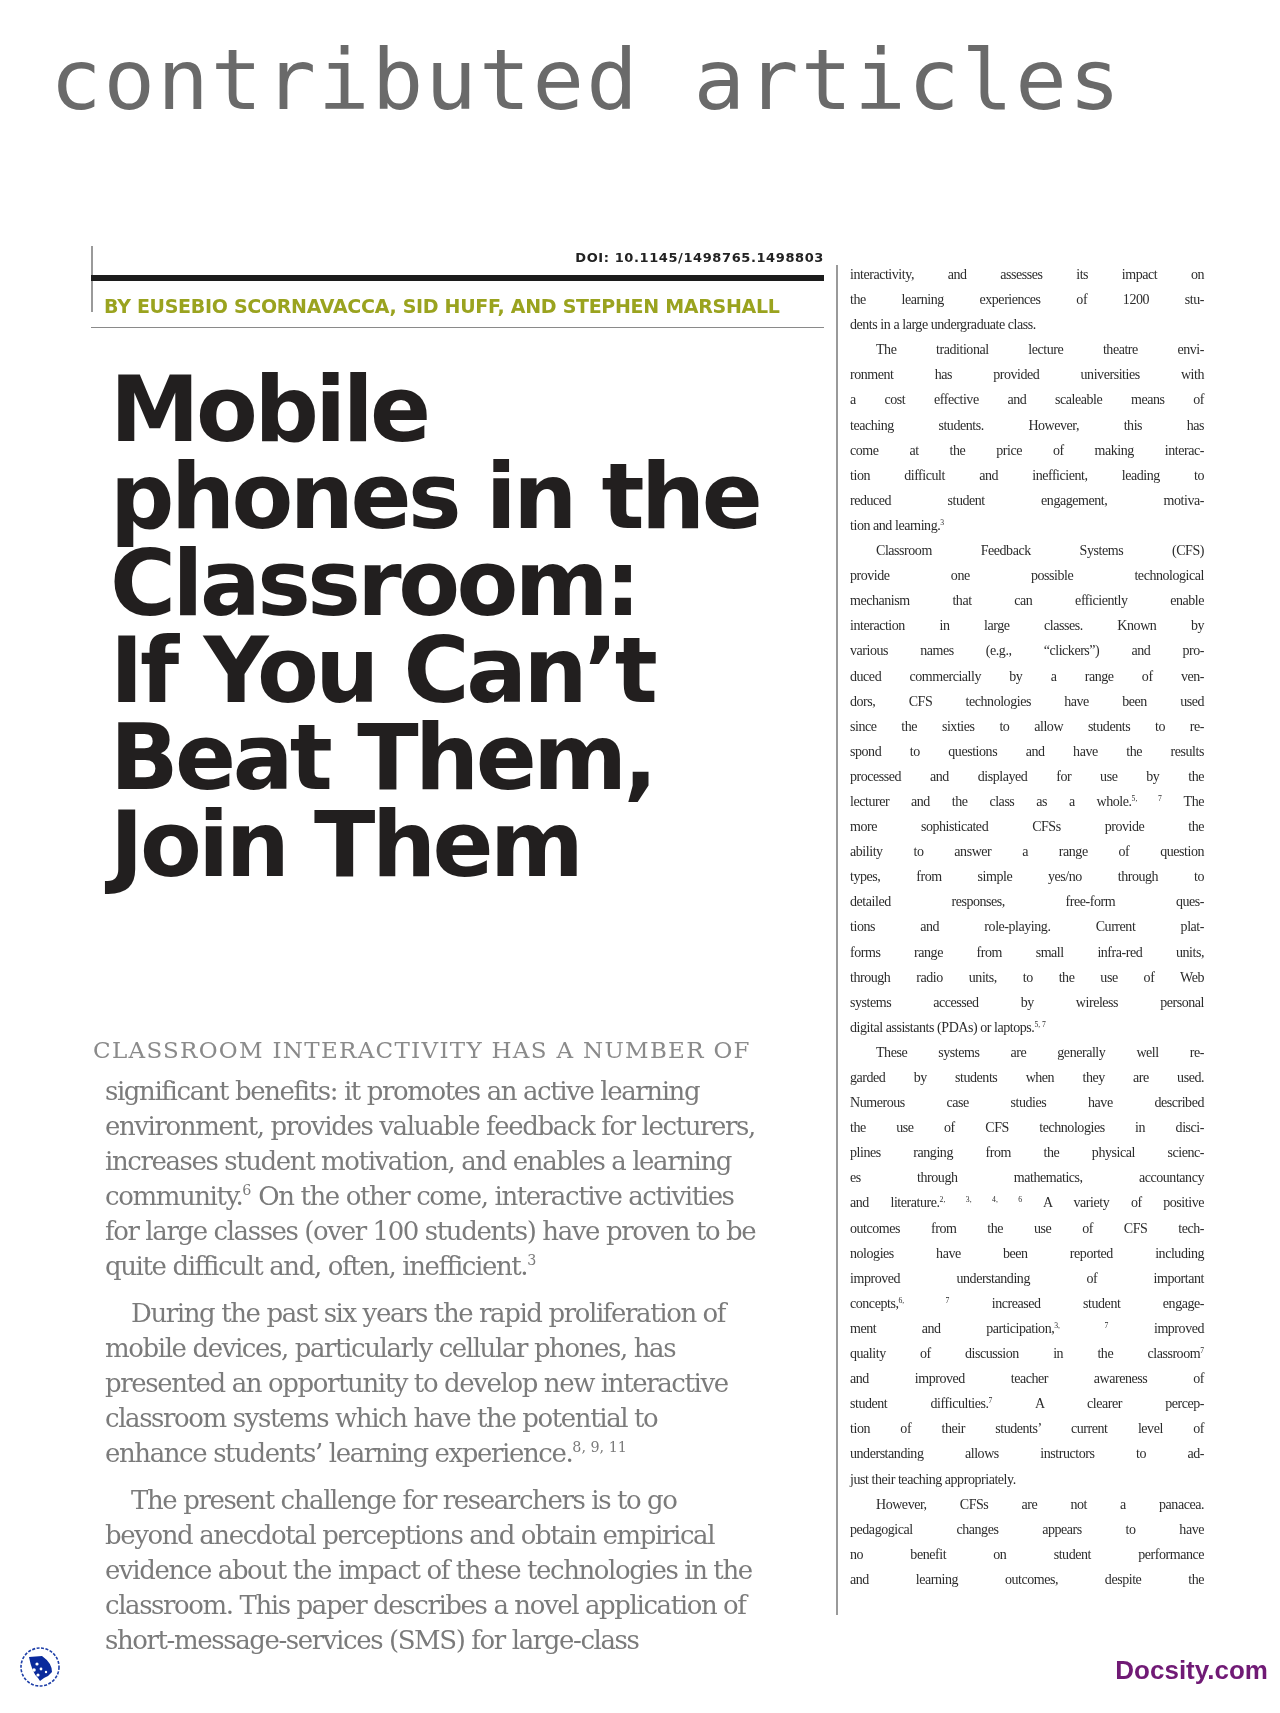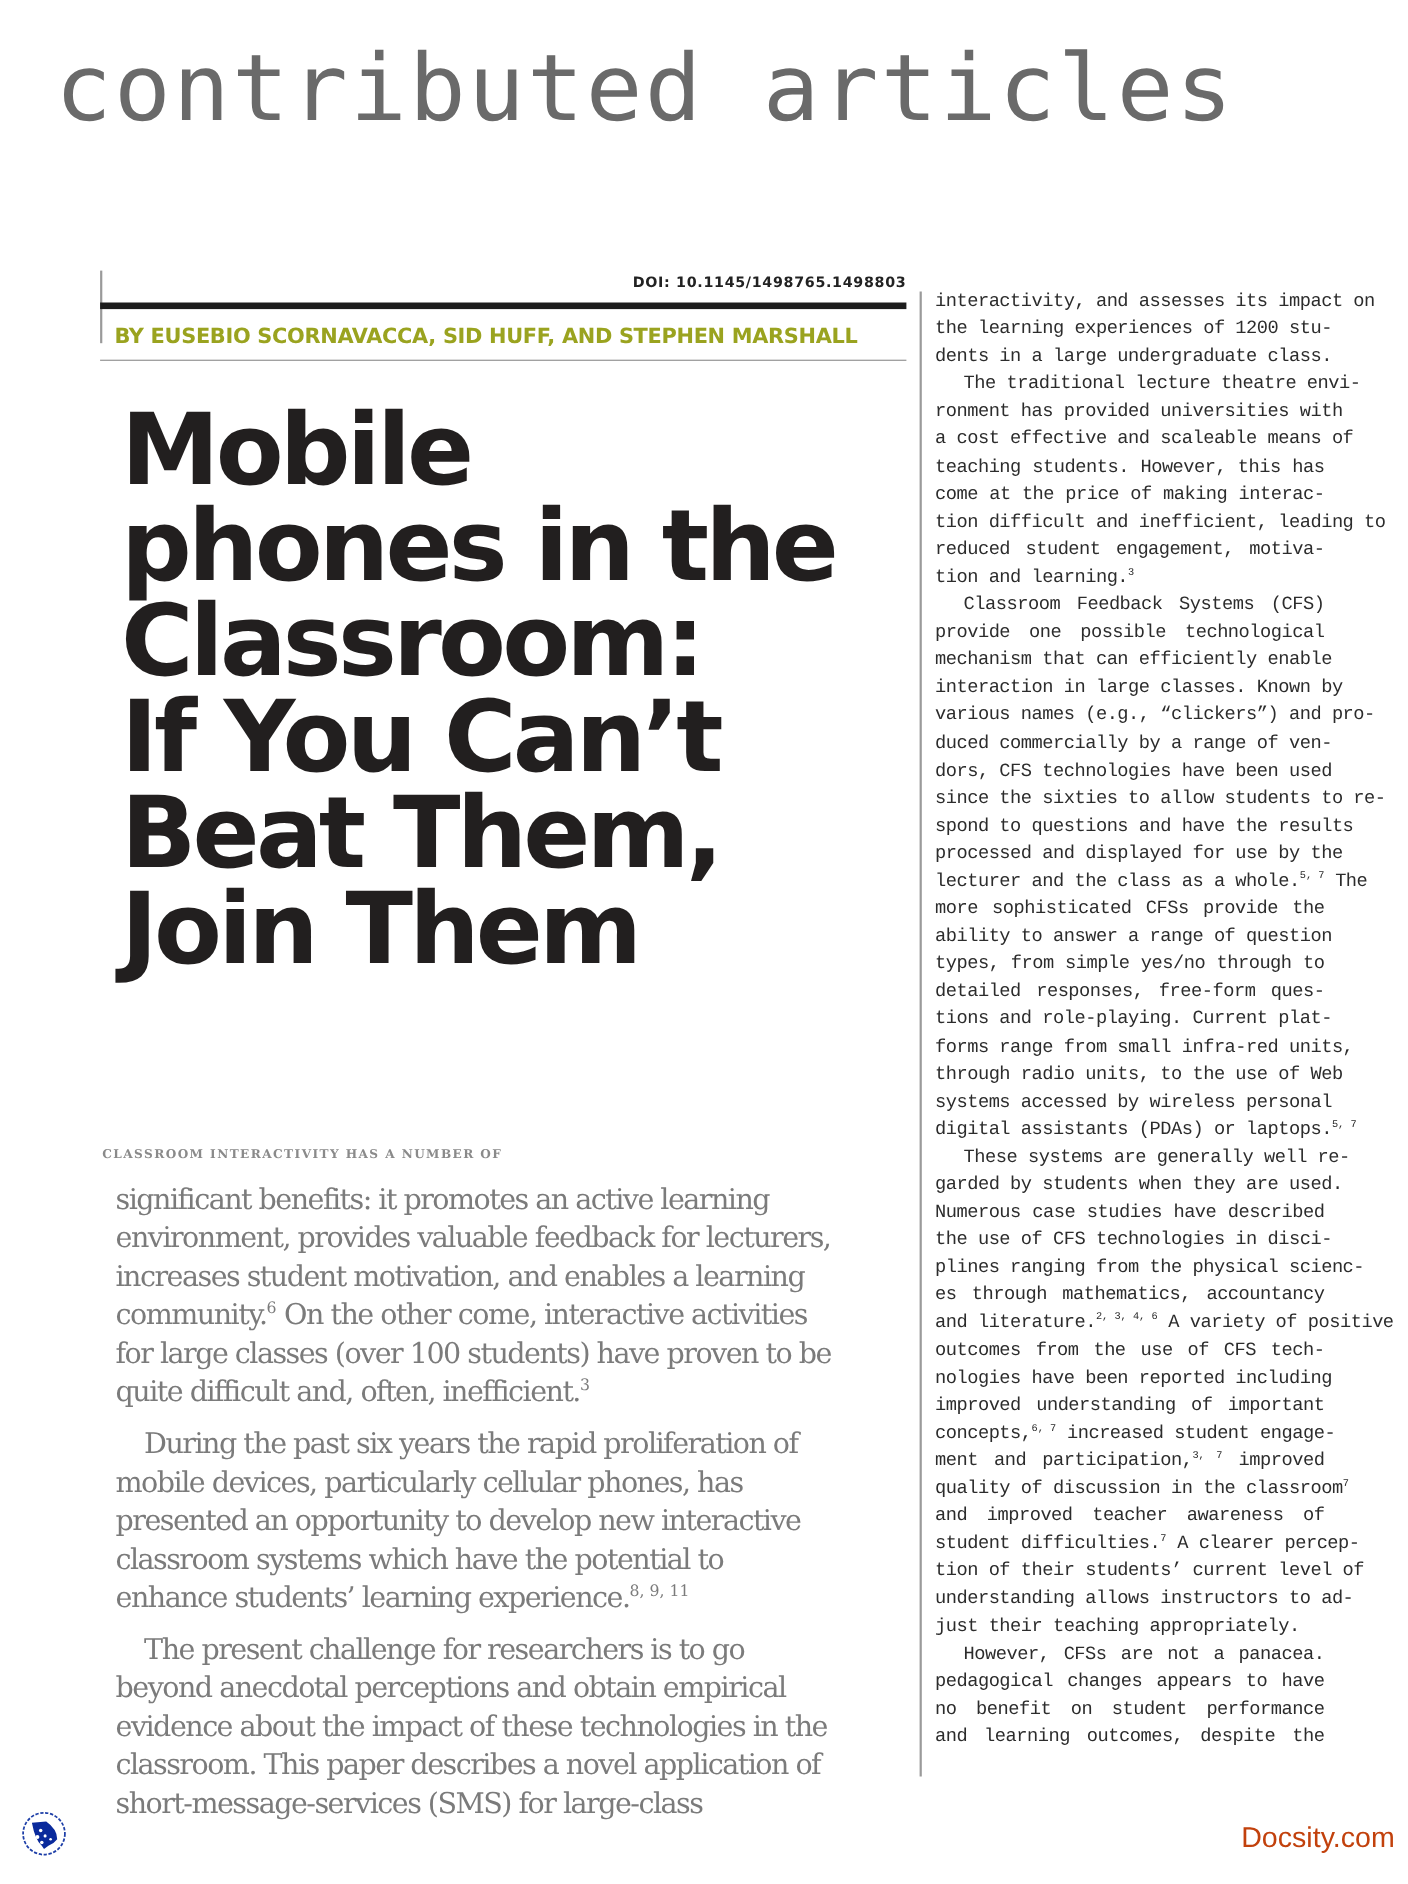--- a/index.html
+++ b/index.html
@@ -38,50 +38,50 @@
       font-size: 90px; line-height: 87px; color: #221f1f; letter-spacing: -3.5px;
       margin: 16px;
     }
     .title span { display: block; white-space: nowrap; }
 
     .left-body {
       position: absolute; left: 93px; top: 1038px; width: 735px;
       font-family: "DejaVu Serif", serif; color: #7b7b7b;
     }
     .lead-in {
-      font-size: 11px; letter-spacing: 1.3px; font-weight: bold; color: #8a8a8a;
+      font-size: 23px; letter-spacing: 1.3px; font-weight: normal; color: #8a8a8a;
       line-height: 24px; white-space: nowrap;
     }
     .left-body p {
       margin: 12px; font-size: 26px; line-height: 35px; letter-spacing: -1.4px;
     }
     .left-body p.indent { text-indent: 26px; }
     .left-body .ln { display: block; white-space: nowrap; }
     sup { font-size: 0.55em; vertical-align: 0.7em; line-height: 0; letter-spacing: 0; }
 
     .col-divider {
       position: absolute; left: 836px; top: 265px; width: 2px; height: 1350px; background: #9a9a9a;
     }
 
     .right-body {
       position: absolute; left: 850px; top: 262px; width: 354px;
-      font-family: Liberation Mono, monospace; color: #2c2c2c;
-      font-size: 17px; line-height: 25.1px; letter-spacing: -0.45px;
+      font-family: Liberation Serif, serif; color: #2c2c2c;
+      font-size: 14px; line-height: 25.1px; letter-spacing: -0.45px;
     }
     .right-body p { margin: 0; }
     .right-body .ln { display: block; white-space: nowrap; text-align: justify; text-align-last: justify; }
     .right-body .ln.last { text-align-last: left; }
     .right-body .ln.ind { padding-left: 26px; }
 
     .footer-logo {
       position: absolute; left: 18px; top: 1645px; width: 44px; height: 44px;
     }
     .footer-brand {
       position: absolute; right: 12px; top: 1655px;
-      font-family: "Liberation Sans", sans-serif; font-size: 26px; color: #c2410c;
+      font-family: "Liberation Sans", sans-serif; font-size: 26px; color: #701a75; font-weight: bold;
     }
   </style>
 </head>
 <body>
 
 <div class="section-header">contributed articles</div>
 
 <div class="left-rule-v"></div>
 <div class="doi">DOI: 10.1145/1498765.1498803</div>
 <div class="thick-rule"></div>

